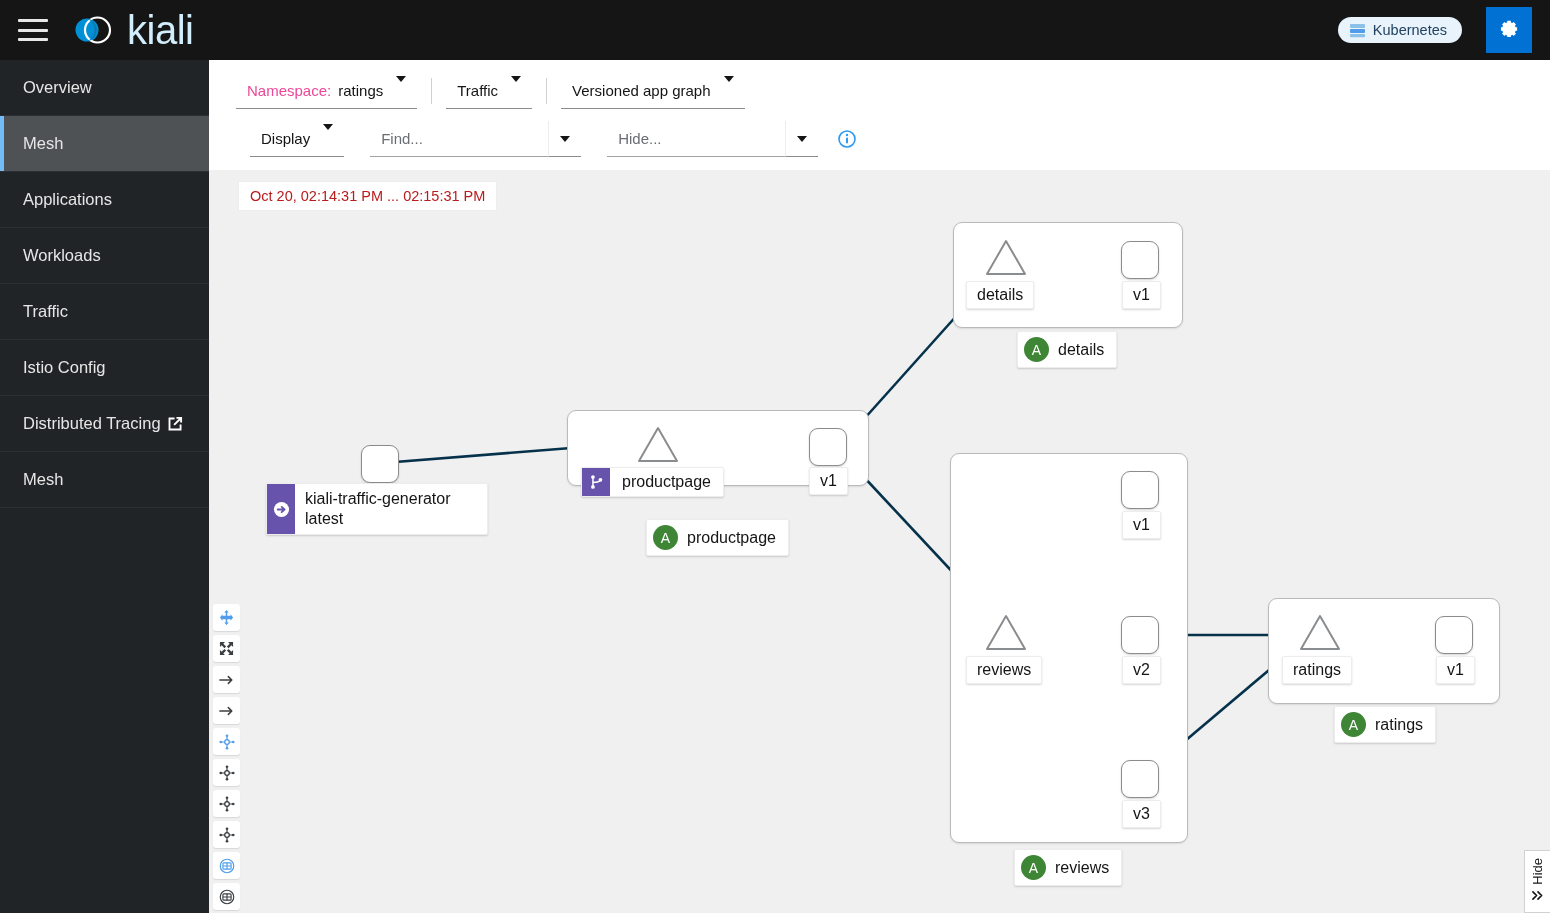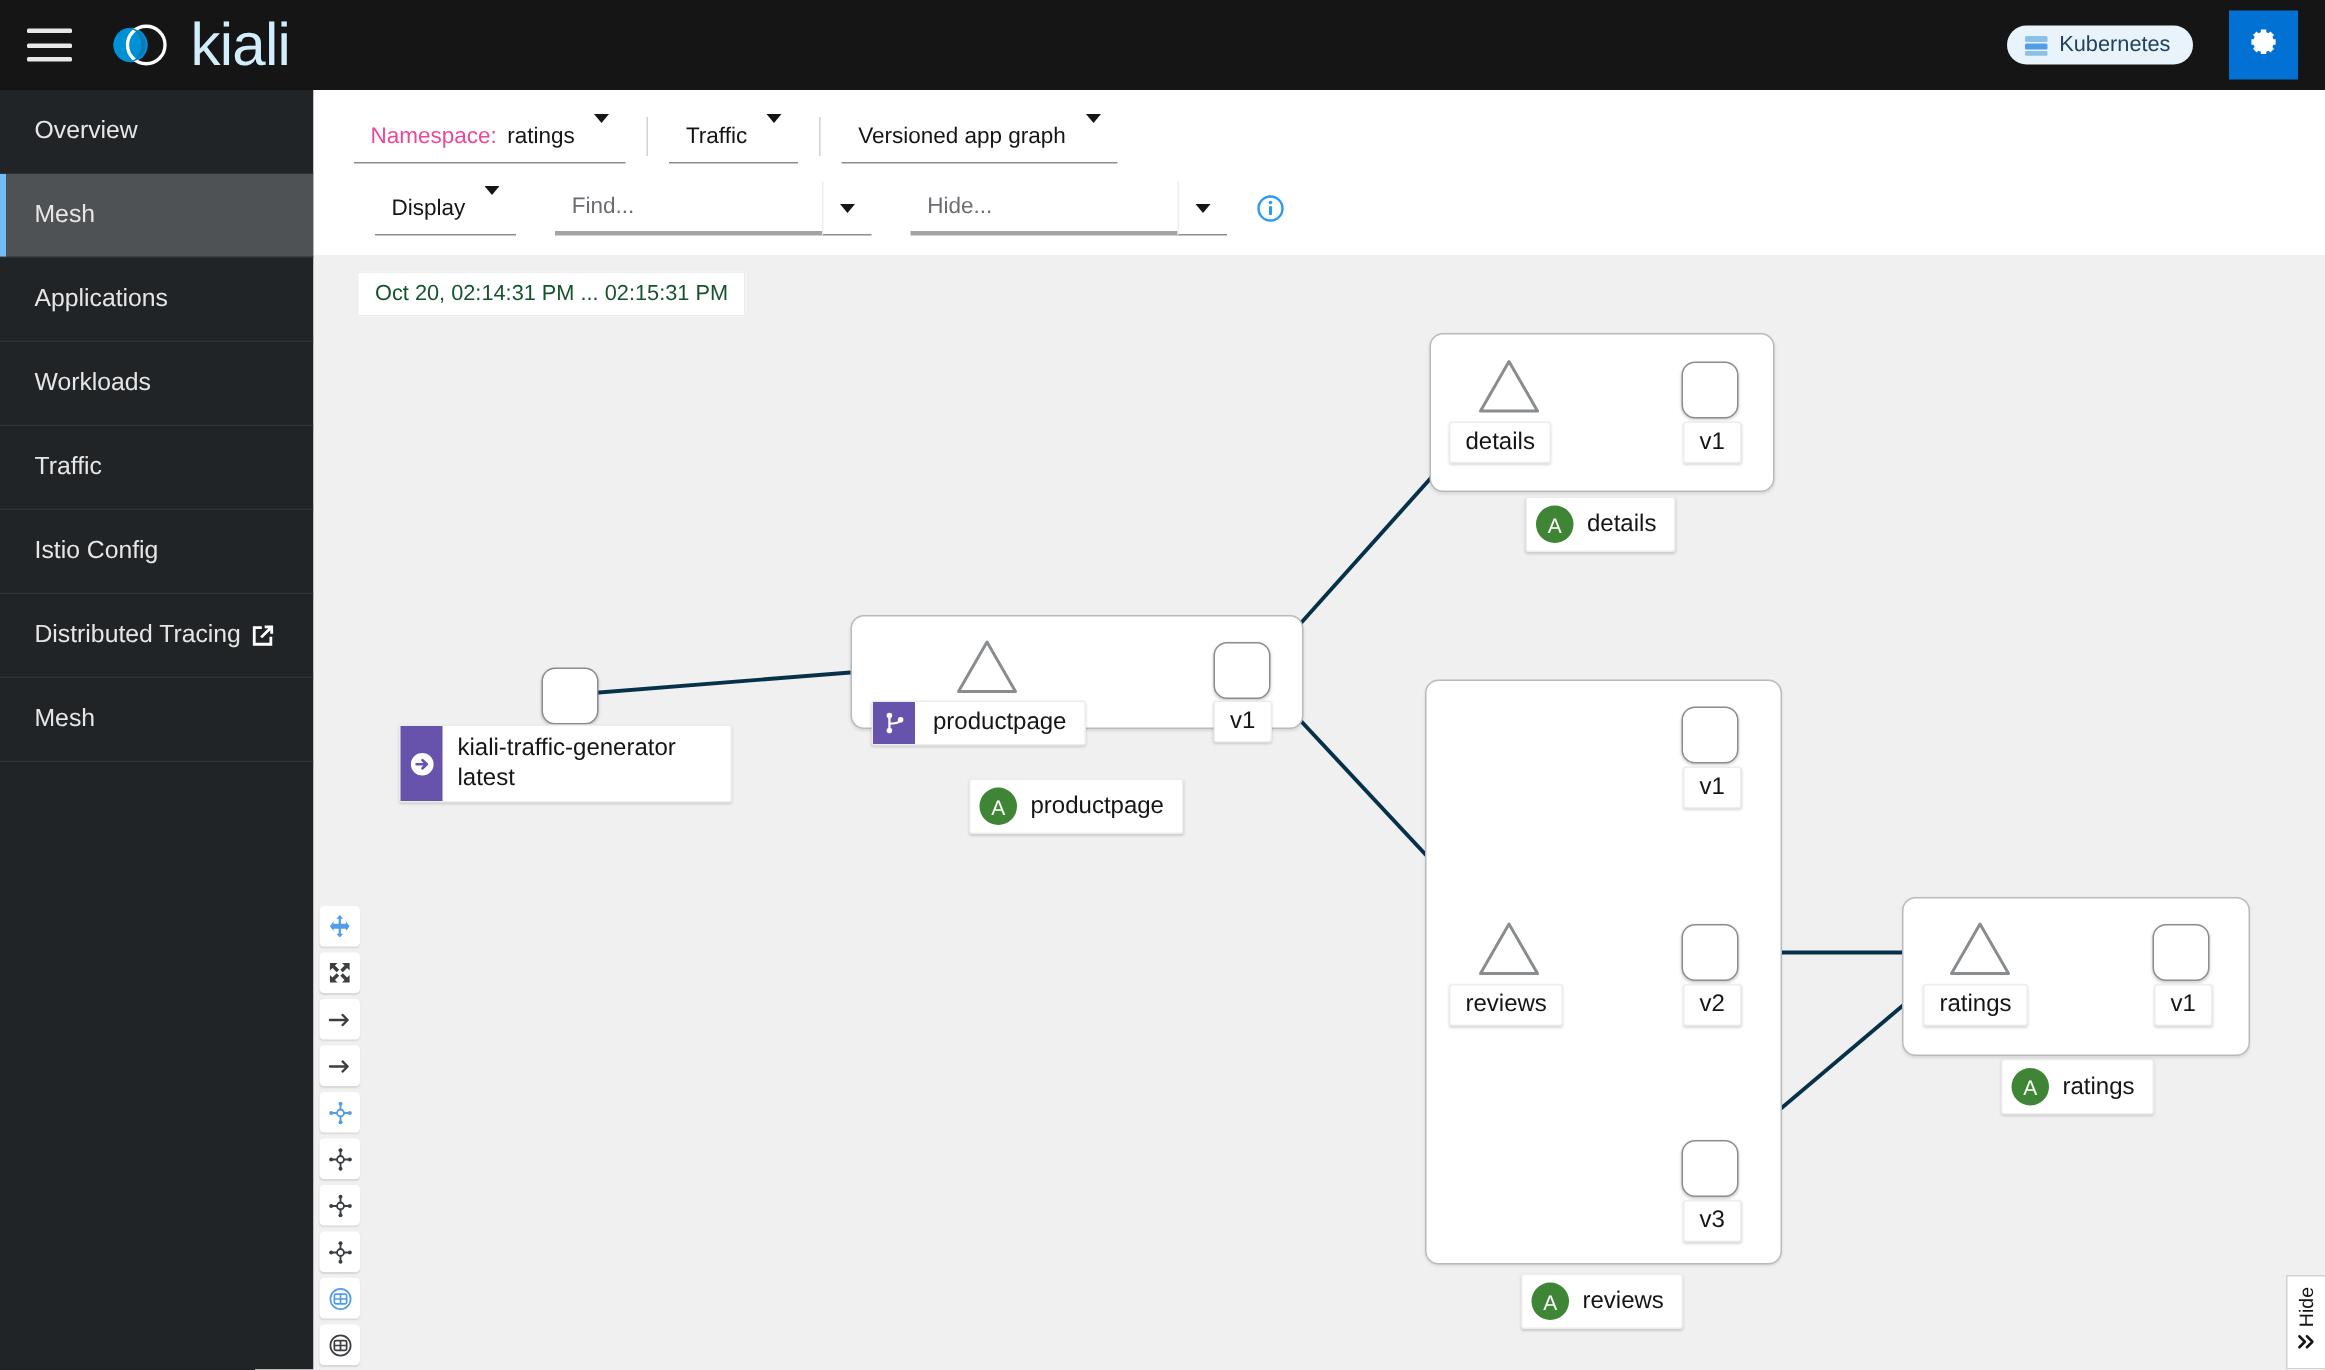--- a/index.html
+++ b/index.html
@@ -86,21 +86,21 @@
     cursor: pointer; white-space: nowrap;
   }
   .pf-select .label-muted { color: #ec4899; margin-right: 7px; }
   .pf-select .caret { margin-left: 13px; }
   .divider-v {
     width: 1px; height: 26px; background: #d2d2d2; margin: 0 14px;
   }
   .pf-input-group { display: flex; align-items: stretch; height: 36px; }
   .pf-input {
     width: 178px; height: 36px; padding: 0 11px;
-    border: none; border-bottom: 3px solid #a3a3a3;
+    border: none; border-bottom: 1px solid #a3a3a3;
     font-size: 15px; font-family: "Liberation Sans", sans-serif;
     background: #fff; color: #151515; outline: none;
   }
   .pf-input::placeholder { color: #6a6e73; }
   .pf-input-caret {
     width: 33px; display: flex; align-items: center; justify-content: center;
     border-bottom: 1px solid #8a8d90;
     border-left: 1px solid #ededed;
     cursor: pointer;
   }
@@ -114,21 +114,21 @@
 
   
   .canvas {
     position: absolute; top: 170px; left: 209px;
     width: 1341px; height: 743px;
     background: #f0f0f0;
     overflow: hidden;
   }
   .timestamp-chip {
     position: absolute; top: 11px; left: 29px;
-    background: #fff; color: #14532d;
+    background: #fff; color: #b91c1c;
     font-size: 14.5px; padding: 6px 11px;
     border: 1px solid #ededed;
     z-index: 6;
   }
 
   
   .graph-svg { position: absolute; top: 0; left: 0; }
 
   .group-box {
     position: absolute;

